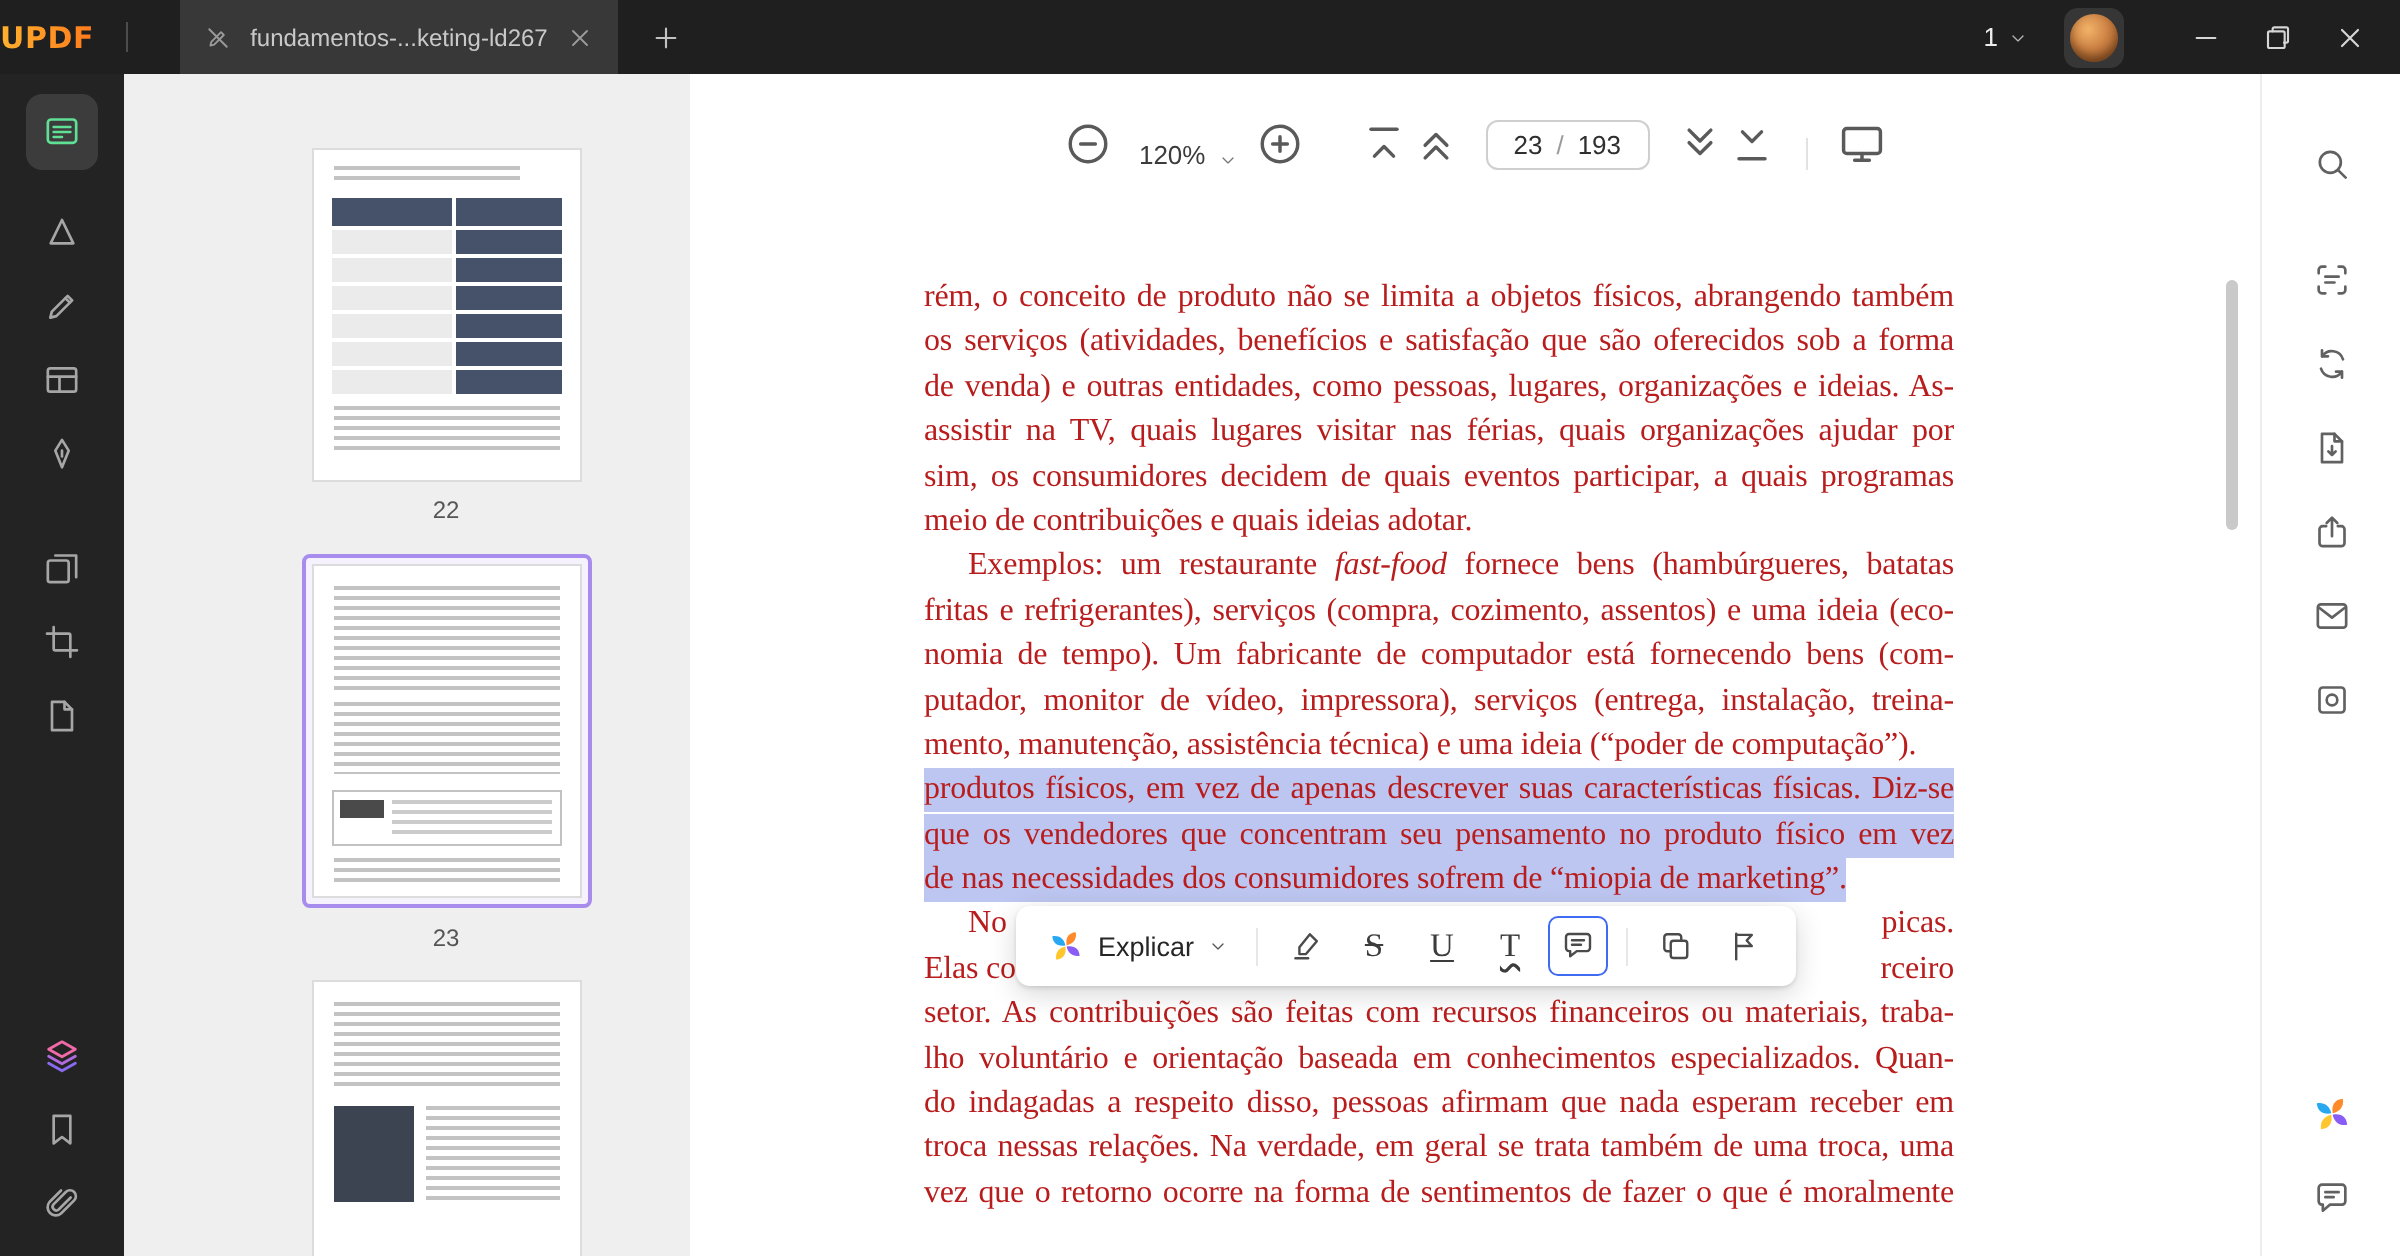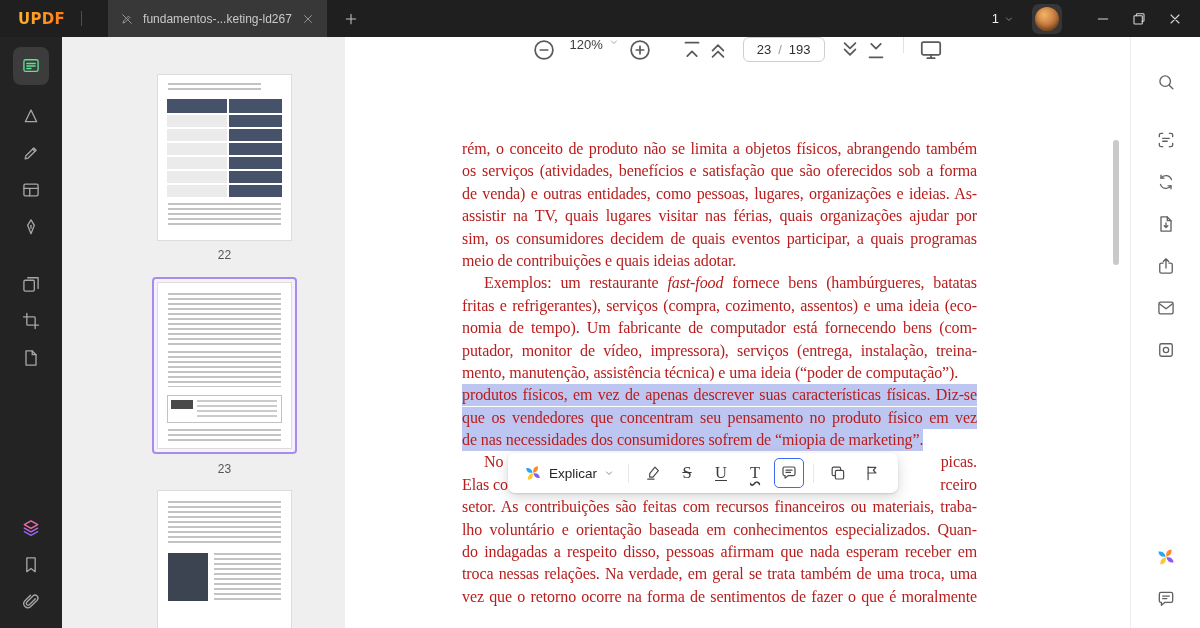--- a/index.html
+++ b/index.html
@@ -4,21 +4,21 @@
 <style>
   *{margin:0;padding:0;box-sizing:border-box;}
   html,body{width:1200px;height:628px;overflow:hidden;}
   body{font-family:"Liberation Sans",sans-serif;background:#fff;position:relative;}
   .icon{display:inline-flex;align-items:center;justify-content:center;}
   .icon svg{width:100%;height:100%;}
   .i10{width:10px;height:10px;}.i14{width:14px;height:14px;}.i16{width:16px;height:16px;}.i18{width:18px;height:18px;}.i20{width:20px;height:20px;}
 
   
   .titlebar{position:absolute;inset:0 0 auto 0;height:37px;background:#1f1f1f;display:flex;align-items:center;z-index:30;}
-  .logo{margin-left:18px;font-family:"DejaVu Sans",sans-serif;font-weight:700;font-size:15px;letter-spacing:.3px;background:linear-gradient(90deg,#ffb12e,#ff7a1c);-webkit-background-clip:text;background-clip:text;color:transparent;}
+  .logo{font-family:"DejaVu Sans",sans-serif;font-weight:700;font-size:15px;letter-spacing:.3px;background:linear-gradient(90deg,#ffb12e,#ff7a1c);-webkit-background-clip:text;background-clip:text;color:transparent;}
   .tb-div{width:1px;height:15px;background:#4d4d4d;margin:0 16px;}
   .menu-item{position:relative;font-size:13px;color:#e4e4e4;padding:0 13px;height:37px;display:flex;align-items:center;}
   .menu-dot{position:absolute;top:9px;right:6px;width:4px;height:4px;border-radius:50%;background:#cfcfcf;}
   .tab{margin-left:10px;height:37px;background:#383838;display:flex;align-items:center;gap:9px;padding:0 12px;}
   .tab-title{font-size:12px;color:#c9c9c9;white-space:nowrap;}
   .tab-close{color:#9a9a9a;}
   .new-tab{margin-left:16px;color:#c2c2c2;}
   .tb-right{margin-left:auto;display:flex;align-items:center;margin-right:10px;}
   .tab-counter{display:flex;align-items:center;gap:5px;color:#ececec;font-size:13px;margin-right:18px;}
   .tab-counter .icon{color:#b5b5b5;}
@@ -27,41 +27,41 @@
   .win-btn{width:31px;height:31px;display:flex;align-items:center;justify-content:center;color:#d6d6d6;margin-left:5px;}
 
   
   .left-rail{position:absolute;left:0;top:37px;bottom:0;width:62px;background:#232323;display:flex;flex-direction:column;align-items:center;padding-top:10px;}
   .rail-btn{width:36px;height:34px;display:flex;align-items:center;justify-content:center;color:#a6a6a6;margin-bottom:3px;border-radius:8px;}
   .rail-btn.active{height:38px;background:#3c3c3c;color:#5fe095;margin-bottom:14px;}
   .rail-btn.gap{margin-top:20px;}
   .rail-bottom{margin-top:auto;display:flex;flex-direction:column;align-items:center;padding-bottom:6px;}
 
   
-  .thumb-panel{position:absolute;left:62px;top:37px;bottom:0;width:328px;background:#efefef;border-right:3px solid #d946ef;overflow:hidden;}
+  .thumb-panel{position:absolute;left:62px;top:37px;bottom:0;width:328px;background:#efefef;border-right:6px solid #d946ef;overflow:hidden;}
   .thumb-col{display:flex;flex-direction:column;align-items:center;padding-top:38px;}
   .thumb-page{width:133px;height:165px;background:#fff;outline:1px solid #dcdcdc;position:relative;overflow:hidden;}
   .thumb-sel{padding:4px;border:2px solid #a78ced;border-radius:4px;background:#f5f1fd;}
   .thumb-label{font-size:12px;color:#555;margin:8px 0 15px;}
   .tlines{position:absolute;background:repeating-linear-gradient(to bottom,#c3c3c3 0,#c3c3c3 2px,transparent 2px,transparent 5px);}
   .t22-table{position:absolute;left:9px;right:9px;top:24px;display:flex;flex-direction:column;gap:2px;}
   .t22-row{display:flex;gap:2px;}
   .t22-row>div{height:12px;}
   .t22-row.hd>div{height:14px;}
   .t22-row .cl{flex:1.15;background:#ebebeb;}
   .t22-row .cr{flex:1;background:#46526a;}
   .t22-row.hd .cl{background:#46526a;}
   .callout{position:absolute;left:9px;right:9px;top:112px;height:28px;border:1px solid #c2c2c2;}
   .callout .tag{position:absolute;left:3px;top:4px;width:22px;height:9px;background:#4a4a4a;}
   .callout .cl-lines{position:absolute;left:29px;right:4px;top:4px;height:20px;background:repeating-linear-gradient(to bottom,#cbcbcb 0,#cbcbcb 2px,transparent 2px,transparent 5px);}
   .darkbox{position:absolute;background:#3c4452;}
 
   
   .main{position:absolute;left:345px;top:37px;right:70px;bottom:0;background:#fff;}
-  .view-toolbar{height:48px;display:flex;align-items:flex-start;justify-content:center;color:#5a5a5a;}
+  .view-toolbar{height:48px;display:flex;align-items:flex-end;justify-content:center;color:#5a5a5a;}
   .vt-label{font-size:13px;color:#3c3c3c;margin:0 6px 0 12px;}
   .vt-gap{width:26px;}
   .vt-sep{width:1px;height:16px;background:#e2e2e2;margin:0 14px;}
   .vt-btn{display:flex;align-items:center;justify-content:center;width:26px;height:26px;color:#5a5a5a;}
   .page-box{display:flex;align-items:center;gap:7px;border:1px solid #cfcfcf;border-radius:6px;padding:4px 13px;font-size:13px;color:#2f2f2f;margin:0 12px;}
 
   .doc-text{position:absolute;left:117px;top:72px;width:515px;font-family:"Liberation Serif",serif;font-size:16px;line-height:22.4px;color:#b91c1c;letter-spacing:-0.1px;margin-top:29px;}
   .line{text-align:justify;height:22.4px;overflow:hidden;}
   .line.j{text-align-last:justify;}
   .line.ind{text-indent:22px;}

